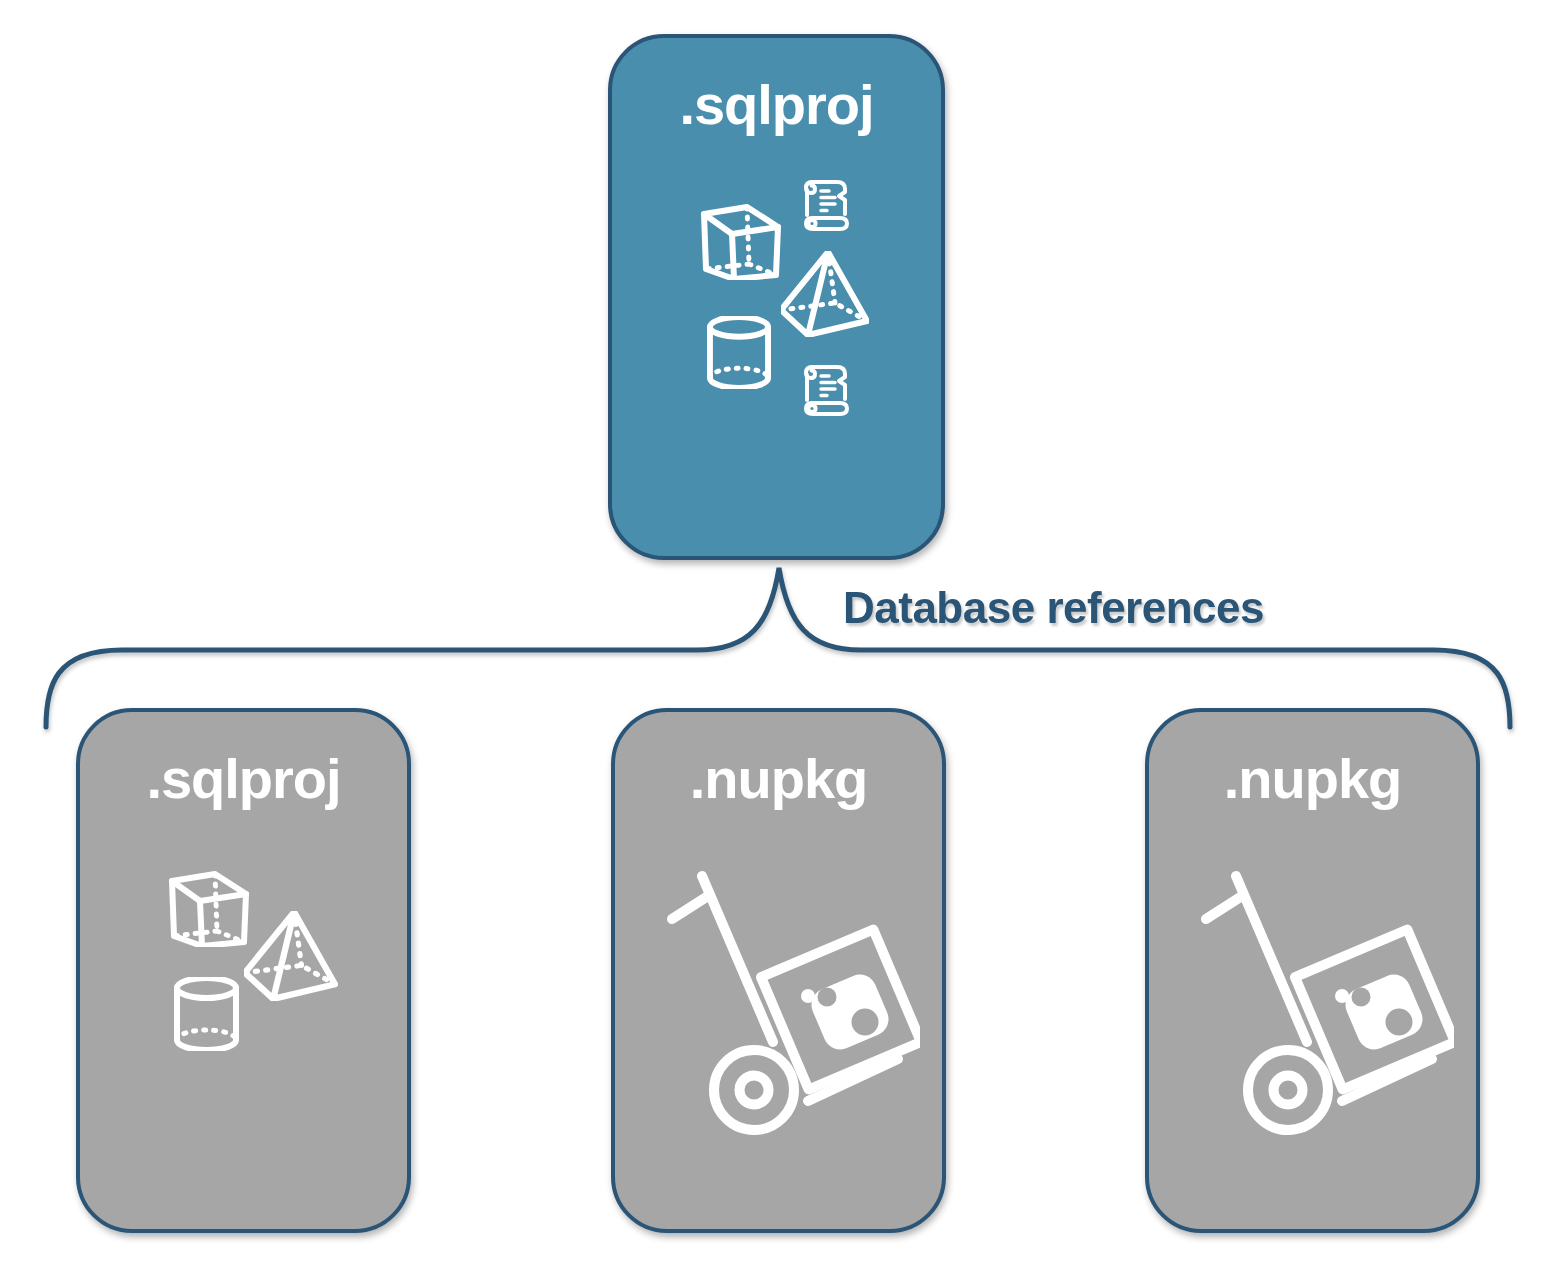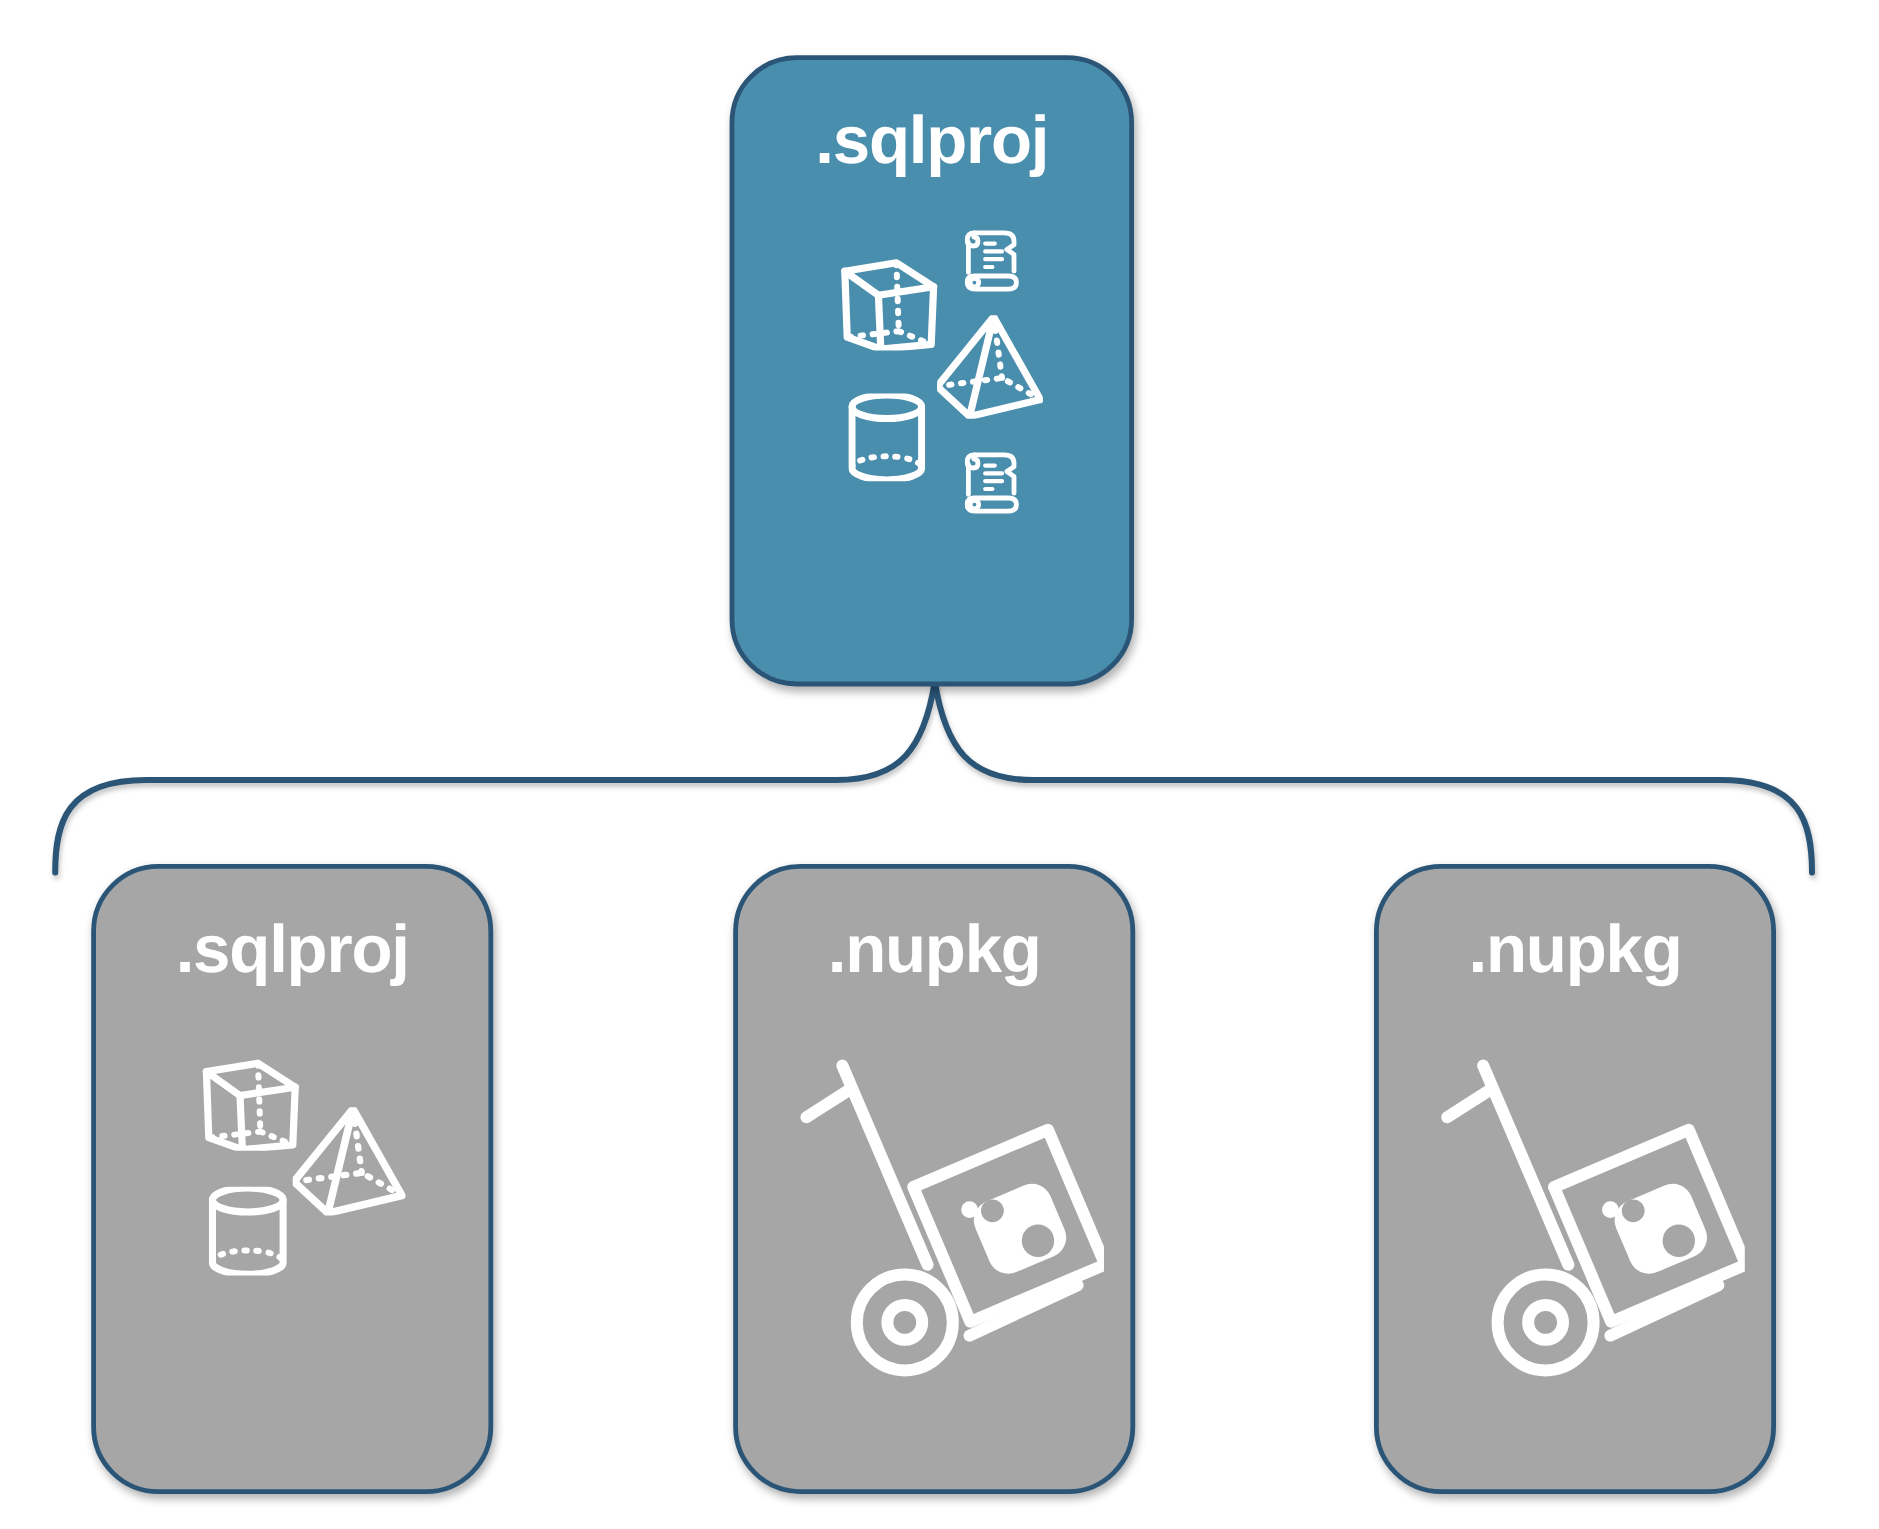--- a/index.html
+++ b/index.html
@@ -4,21 +4,20 @@
 <style>
   html,body { margin:0; padding:0; background:#ffffff; }
   .canvas {
     position:relative; width:1566px; height:1274px; background:#ffffff;
     font-family:"Liberation Sans", sans-serif; overflow:hidden;
   }
   .box {
     position:absolute; box-sizing:border-box;
     border:4px solid #2A5577; border-radius:56px;
     box-shadow:2px 4px 7px rgba(0,0,0,0.30);
-    margin-top:12px;
   }
   .box.parent { left:608px; top:34px;  width:337px; height:526px; background:#4A8EAD; }
   .box.c1     { left:76px;  top:708px; width:335px; height:525px; background:#A6A6A6; }
   .box.c2     { left:611px; top:708px; width:335px; height:525px; background:#A6A6A6; }
   .box.c3     { left:1145px;top:708px; width:335px; height:525px; background:#A6A6A6; }
   .box-title {
     position:absolute; top:36px; left:0; right:0; text-align:center;
     color:#ffffff; font-weight:bold; font-size:56px; line-height:62px;
     letter-spacing:-1px;
   }
@@ -82,20 +81,21 @@
         <path class="dolly" d="M148 247 L238 205"></path>
       </symbol>
     </defs>
   </svg>
 
   <svg class="brace-svg" width="1566" height="1274" viewBox="0 0 1566 1274">
     <path d="M46 727 C46 686 55 650 122 650 L697 650 C750 650 770 624 779 568
              C788 624 808 650 861 650 L1434 650 C1501 650 1510 686 1510 727" fill="none" stroke="#2A5577" stroke-width="5" stroke-linecap="round"></path>
   </svg>
 
+  <div class="connector-label">Database references</div>
 
   <div class="box parent">
     <div class="box-title">.sqlproj</div>
     <svg class="icon-svg" style="left:87px; top:136px;" width="180" height="245" viewBox="0 0 180 245">
       <use href="#sym-cube" x="0" y="23" width="84" height="83"></use>
       <use href="#sym-scroll" x="100" y="3" width="53" height="55"></use>
       <use href="#sym-pyramid" x="82" y="77" width="88" height="86"></use>
       <use href="#sym-cylinder" x="8" y="142" width="64" height="73"></use>
       <use href="#sym-scroll" x="100" y="188" width="53" height="55"></use>
     </svg>

